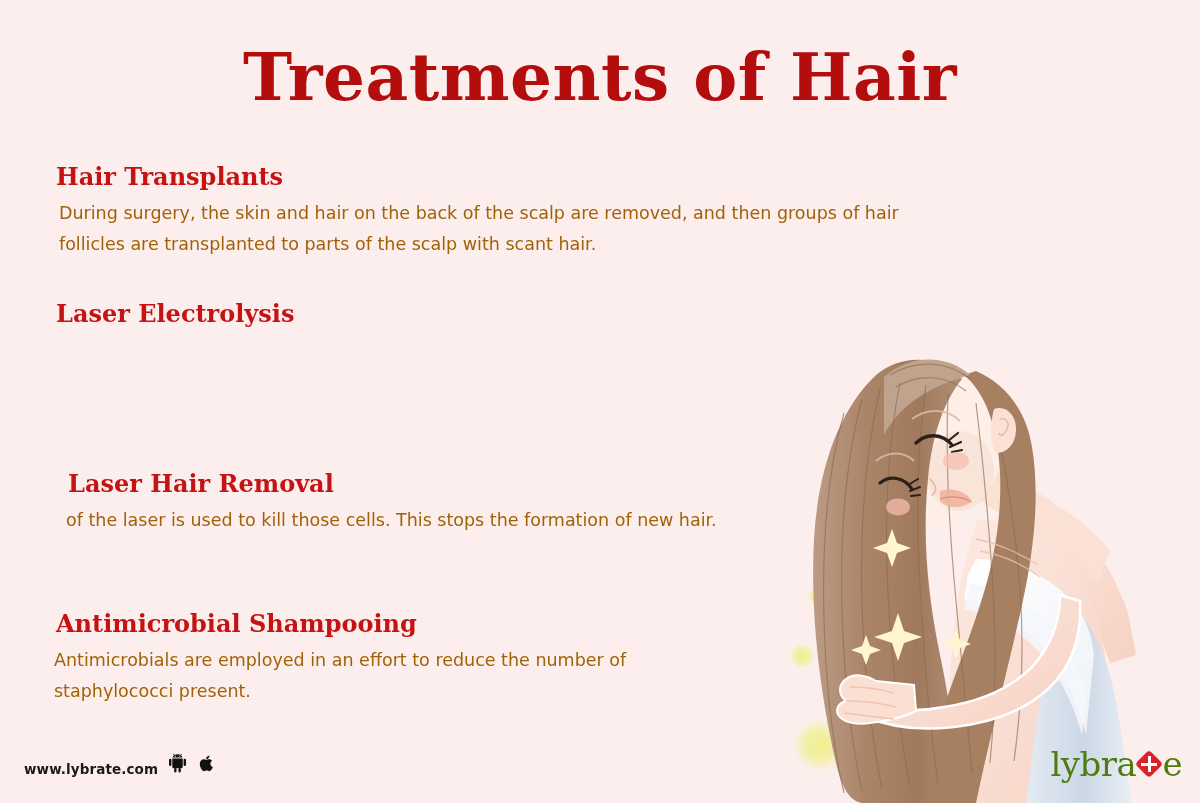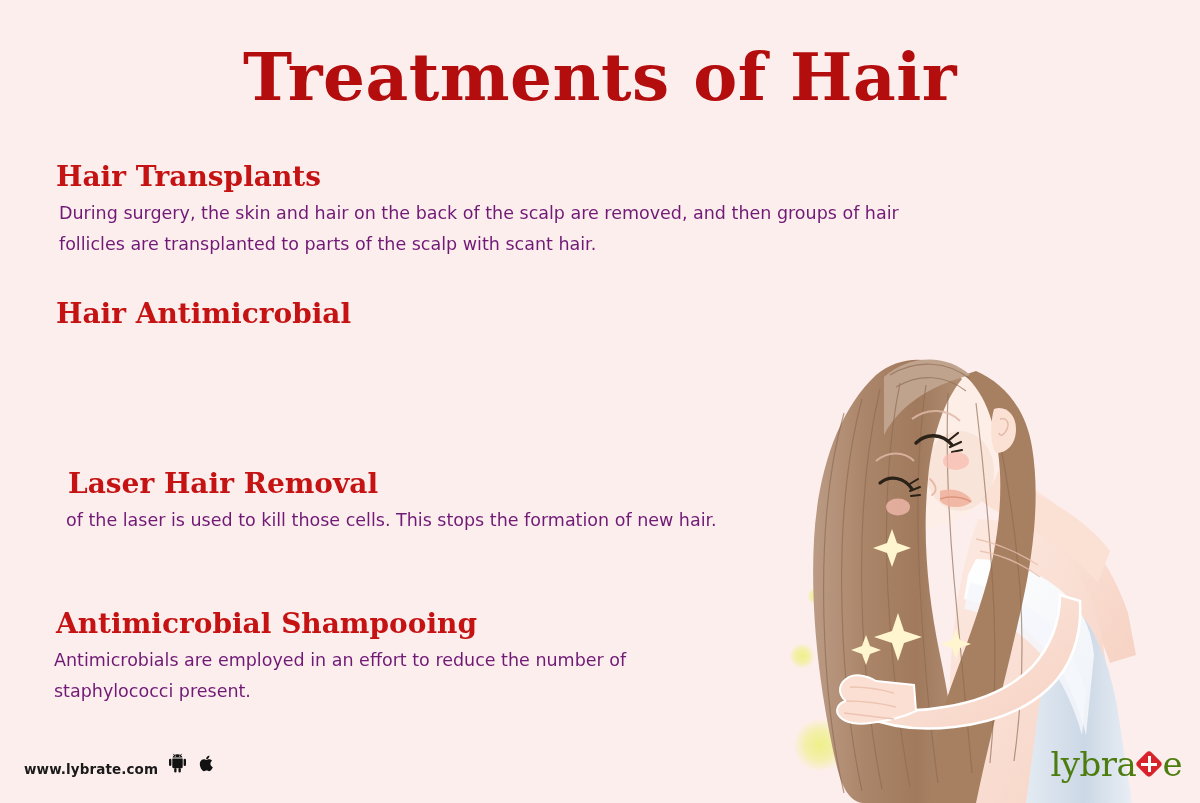--- a/index.html
+++ b/index.html
@@ -44,30 +44,30 @@
     top: 162px;
     left: 54px;
     width: 930px;
   }
   .section {
     margin-bottom: 0;
   }
   .sec-heading {
     font-family: "DejaVu Serif", "Liberation Serif", serif;
     font-weight: 700;
-    font-size: 28px;
+    font-size: 24px;
     line-height: 30px;
     color: #c51212;
     margin: 0 0 6px 2px;
   }
   .sec-body {
     font-family: "DejaVu Sans", "Liberation Sans", sans-serif;
     font-size: 17.5px;
     line-height: 31px;
-    color: #701a75;
+    color: #a16207;
     margin: 0;
     max-width: 915px;
   }
   .sec-body .ln { display: block; white-space: nowrap; }
 
   .s1 { position: absolute; top: 0;   left: 0; }
   .s2 { position: absolute; top: 137px; left: 0; }
   .s3 { position: absolute; top: 307px; left: 12px; }
   .s4 { position: absolute; top: 447px; left: 0; }
   .s2 .sec-body .ln, .s1 .sec-body .ln { padding-left: 5px; }
@@ -152,21 +152,21 @@
 
     <div class="section s1">
       <div class="sec-heading">Hair Transplants</div>
       <div class="sec-body">
         <span class="ln">During surgery, the skin and hair on the back of the scalp are removed, and then groups of hair</span>
         <span class="ln">follicles are transplanted to parts of the scalp with scant hair.</span>
       </div>
     </div>
 
     <div class="section s2">
-      <div class="sec-heading">Hair Antimicrobial</div>
+      <div class="sec-heading">Laser Electrolysis</div>
     </div>
 
     <div class="section s3">
       <div class="sec-heading">Laser Hair Removal</div>
       <div class="sec-body">
         <span class="ln">of the laser is used to kill those cells. This stops the formation of new hair.</span>
       </div>
     </div>
 
     <div class="section s4">

